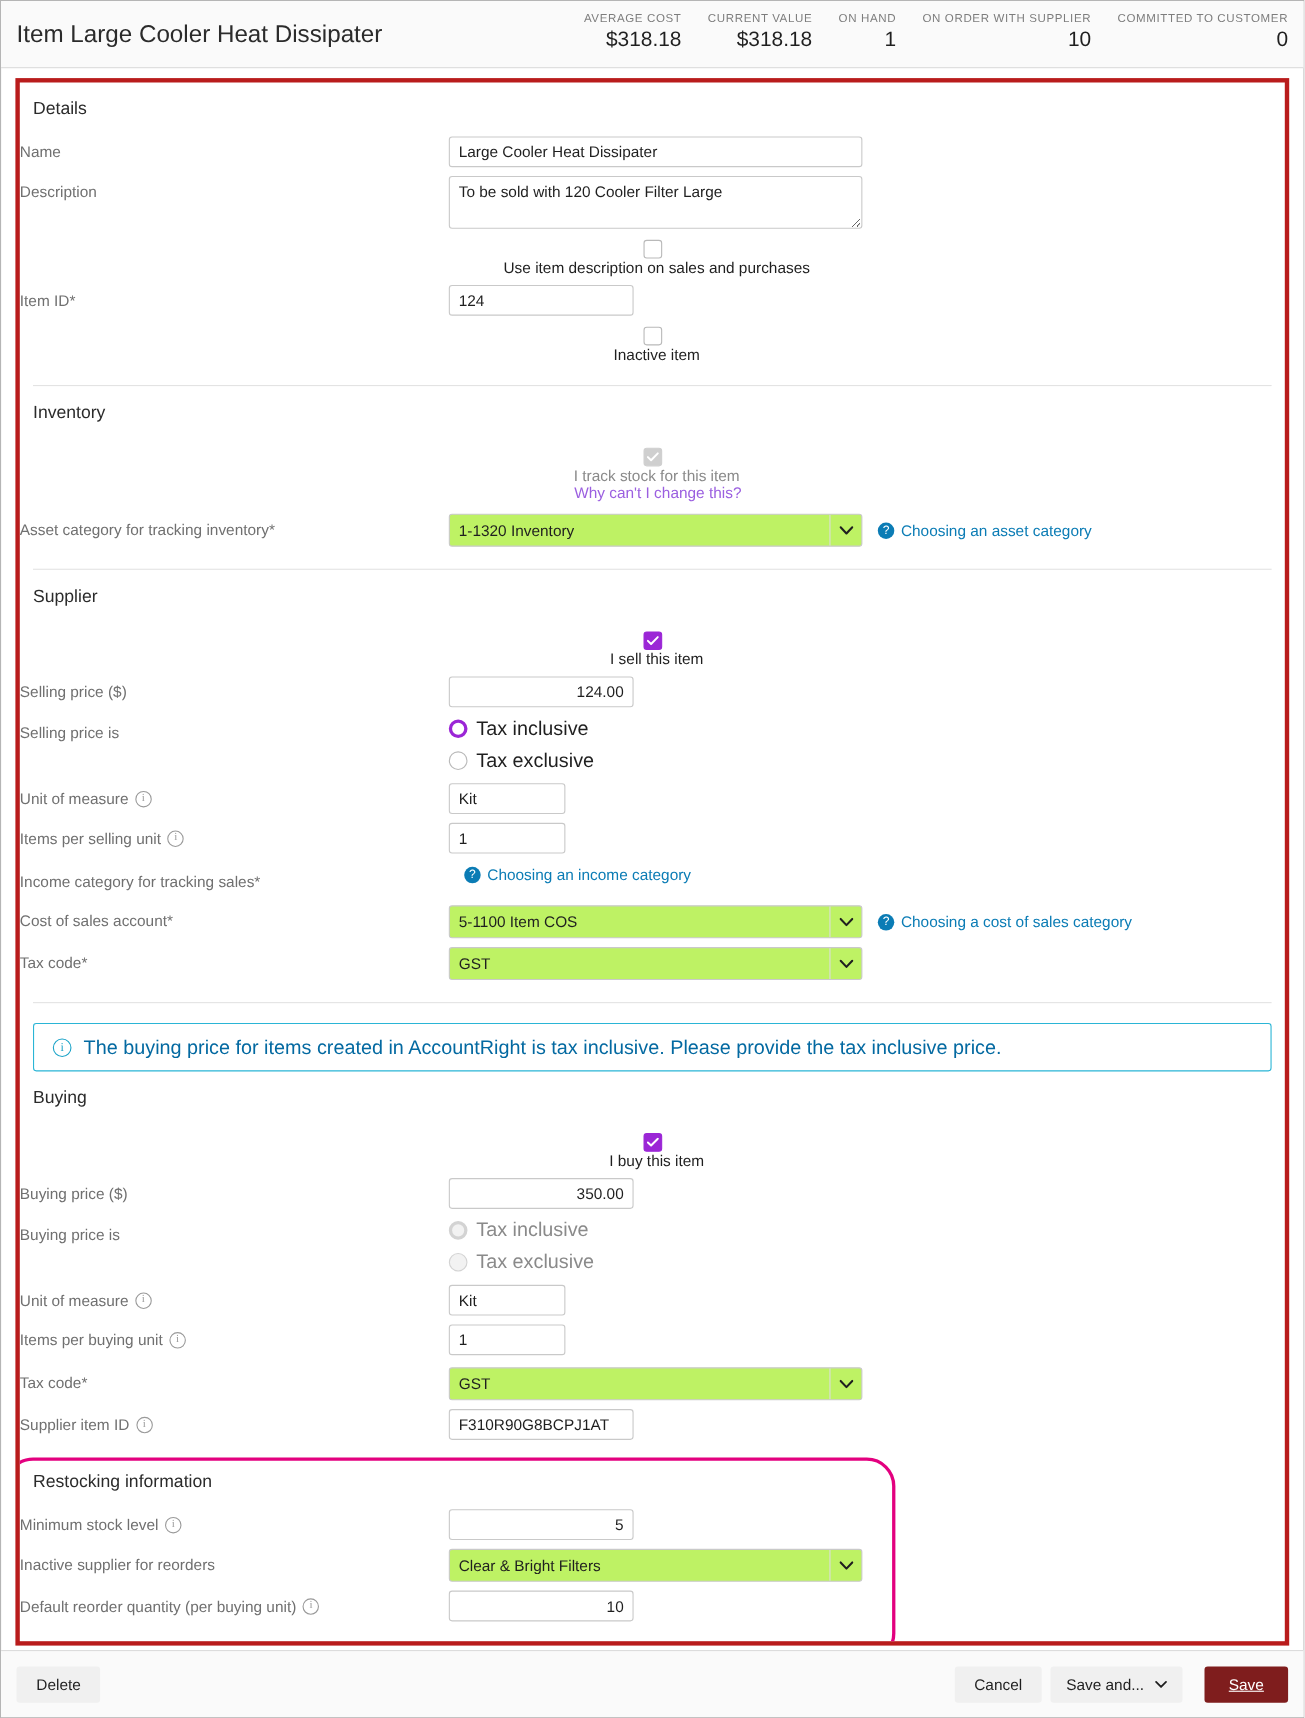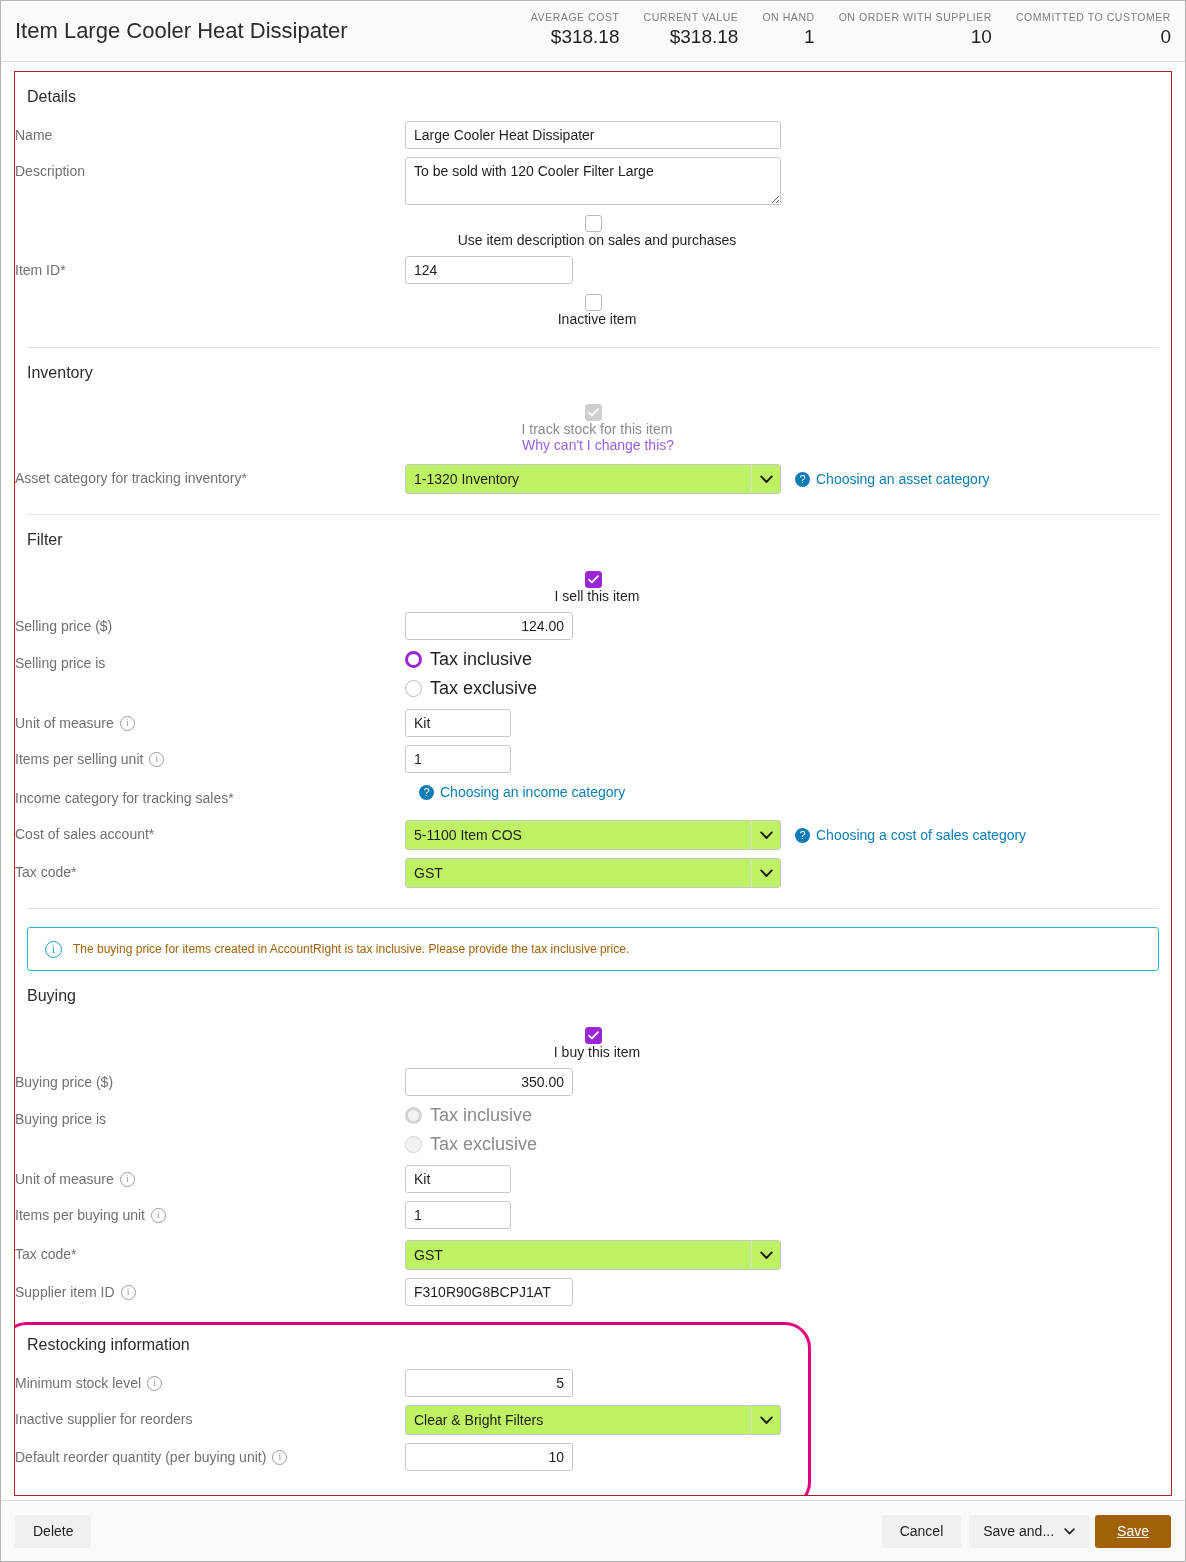--- a/index.html
+++ b/index.html
@@ -68,21 +68,21 @@
     color: #1f1f1f;
     line-height: 24px;
     margin-top: 1px;
     white-space: nowrap;
   }
 
   
   .card {
     position: relative;
     margin: 9px 13px 0 13px;
-    border: 1px solid #b91c1c;
+    border: 4px solid #b91c1c;
     background: #ffffff;
     height: 1425px;
     overflow: hidden;
   }
 
   .section { position: relative; }
   .section-title {
     font-size: 16px;
     color: #2b2b2b;
     padding: 15px 0 0 12px;
@@ -256,21 +256,21 @@
     padding-left: 17px;
     background: #ffffff;
   }
   .banner-icon {
     width: 17px; height: 17px; border-radius: 50%;
     border: 1.5px solid #1aa3c8; color: #1aa3c8;
     display: inline-flex; align-items: center; justify-content: center;
     font-size: 11px; font-family: "Liberation Serif", serif;
     margin-right: 11px; flex: 0 0 auto;
   }
-  .banner-text { font-size: 12px; color: #a16207; }
+  .banner-text { font-size: 18px; color: #0369a1; }
 
   
   .restock-wrap {
     position: relative;
     margin-top: 16px;
   }
   .restock-box {
     position: absolute;
     left: -14px;
     top: 0;
@@ -306,22 +306,22 @@
   .btn-delete { margin-right: auto; }
   .btn-cancel { margin-left: 8px; }
   .btn-saveand {
     margin-left: 8px;
     display: inline-flex;
     align-items: center;
     gap: 10px;
     padding: 0 14px;
   }
   .btn-save {
-    margin-left: 6px;
-    background: #a16207;
+    margin-left: 20px;
+    background: #7f1d1d;
     color: #ffffff;
     padding: 0 22px;
     text-decoration: underline;
   }
 </style>
 </head>
 <body>
 
 <div class="app">
 
@@ -431,21 +431,21 @@
             <span class="help-q">?</span>
             <span>Choosing an asset category</span>
           </a>
         </div>
       </div>
     </div>
 
     <div class="divider"></div>
 
     <div class="section">
-      <div class="section-title">Filter</div>
+      <div class="section-title">Supplier</div>
 
       <div class="cbrow" style="padding-top:21px;">
         <div class="spacer"></div>
         <span class="cb checked">
           <svg width="11" height="9" viewBox="0 0 11 9">
               <path d="M1 4.6 L3.9 7.4 L10 1.2" stroke="#ffffff" stroke-width="1.8" fill="none" stroke-linecap="round" stroke-linejoin="round"></path>
             </svg>
         </span>
         <span class="cb-label">I sell this item</span>
       </div>

